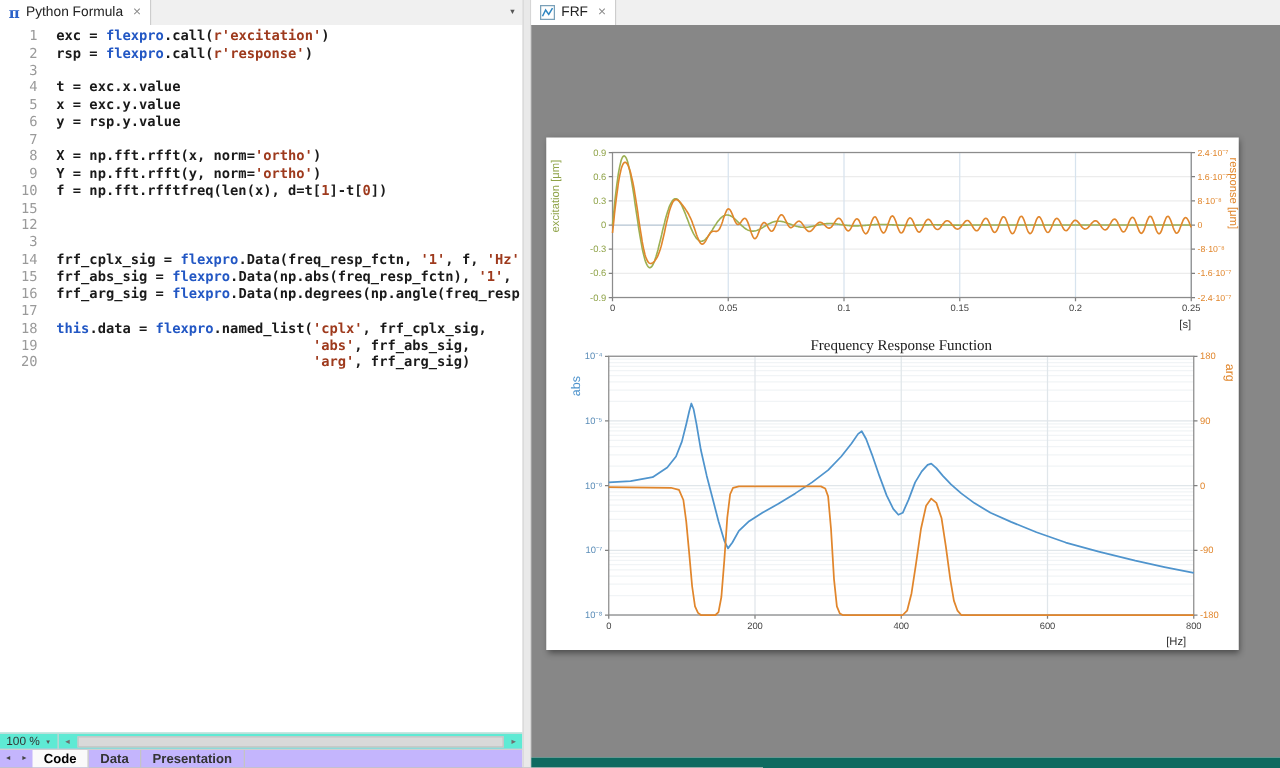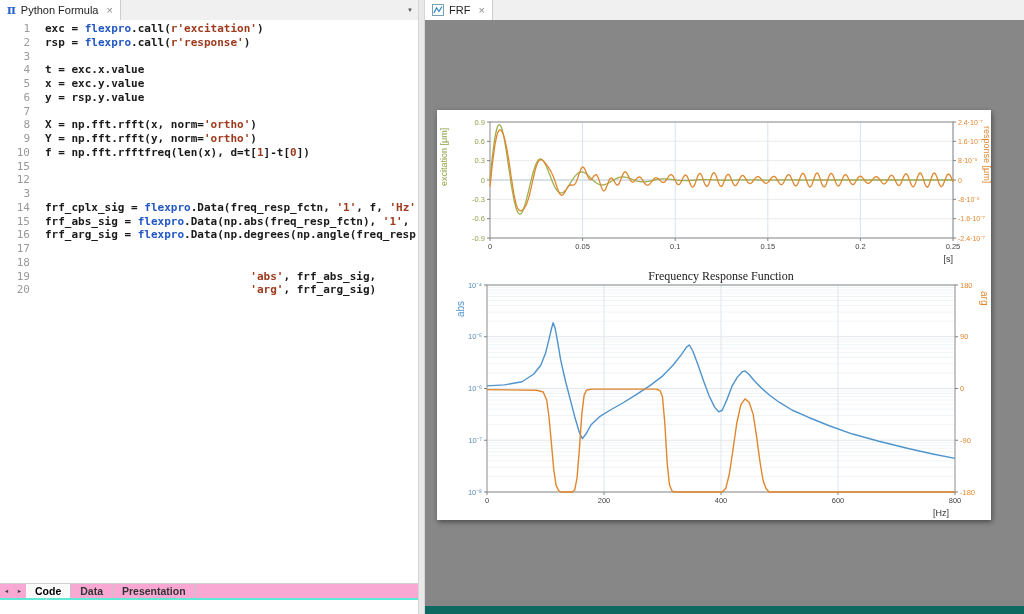--- a/index.html
+++ b/index.html
@@ -31,21 +31,21 @@
   .sb-btn.down{position:absolute;bottom:0;left:0;right:0;}
   .v-thumb{position:absolute;left:2px;right:2px;top:15px;bottom:15px;background:#d9d9d9;border:1px solid #c2c2c2;}
   .statusrow{position:absolute;left:0;bottom:14px;height:13px;width:418px;background:#5eead4;border-top:1px solid #dcdcdc;display:flex;align-items:stretch;font-size:9.5px;color:#333;}
   .zoom-box{display:flex;align-items:center;gap:4px;padding:0 5px;border-right:1px solid #cfcfcf;}
   .zoom-drop{font-size:5px;color:#555;}
   .hscroll{flex:1;position:relative;}
   .hs-btn{position:absolute;top:0;bottom:0;width:14px;display:flex;align-items:center;justify-content:center;font-size:6px;color:#6e6e6e;}
   .hs-btn.left{left:0;} .hs-btn.right{right:0;}
   .h-thumb{position:absolute;left:15px;right:15px;top:2px;bottom:2px;background:#d9d9d9;border:1px solid #c2c2c2;}
   
-  .sheettabs{position:absolute;left:0;bottom:16px;height:14px;width:418px;background:#f9a8d4;border-top:1px solid #cfcfcf;display:flex;align-items:stretch;font-size:10.5px;color:#333;}
+  .sheettabs{position:absolute;left:0;bottom:0;height:14px;width:418px;background:#c4b5fd;border-top:1px solid #cfcfcf;display:flex;align-items:stretch;font-size:10.5px;color:#333;}
   .tab-nav{width:13px;display:flex;align-items:center;justify-content:center;font-size:5.5px;color:#444;}
   .sheet-tab{padding:0 9px;display:flex;align-items:center;border-right:1px solid #c4c4c4;font-weight:bold;}
   .sheet-tab.active{background:#fafafa;font-weight:bold;color:#000;}
   
   .splitter{position:absolute;left:418px;top:0;bottom:0;width:7px;background:#e9e9e9;border-left:1px solid #d6d6d6;border-right:1px solid #d6d6d6;box-sizing:border-box;}
   .canvas{position:absolute;left:425px;top:20px;right:0;bottom:8px;background:#878787;}
   .page{position:absolute;left:12px;top:90px;width:554px;height:410px;background:#ffffff;box-shadow:1px 2px 5px rgba(0,0,0,0.45);}
   .page svg{position:absolute;left:0;}
   .teal{position:absolute;left:425px;right:0;bottom:0;height:8px;background:#0e6a60;}
 </style>
@@ -73,21 +73,21 @@
       <div class="code-line"><span class="ln">8</span><span class="lc"><span class="tok-d">X = np.fft.rfft(x, norm=</span><span class="tok-s">'ortho'</span><span class="tok-d">)</span></span></div>
       <div class="code-line"><span class="ln">9</span><span class="lc"><span class="tok-d">Y = np.fft.rfft(y, norm=</span><span class="tok-s">'ortho'</span><span class="tok-d">)</span></span></div>
       <div class="code-line"><span class="ln">10</span><span class="lc"><span class="tok-d">f = np.fft.rfftfreq(len(x), d=t[</span><span class="tok-n">1</span><span class="tok-d">]-t[</span><span class="tok-n">0</span><span class="tok-d">])</span></span></div>
       <div class="code-line"><span class="ln">15</span><span class="lc"></span></div>
       <div class="code-line"><span class="ln">12</span></div>
       <div class="code-line"><span class="ln">3</span><span class="lc"></span></div>
       <div class="code-line"><span class="ln">14</span><span class="lc"><span class="tok-d">frf_cplx_sig = </span><span class="tok-k">flexpro</span><span class="tok-d">.Data(freq_resp_fctn, </span><span class="tok-s">'1'</span><span class="tok-d">, f, </span><span class="tok-s">'Hz'</span></span></div>
       <div class="code-line"><span class="ln">15</span><span class="lc"><span class="tok-d">frf_abs_sig = </span><span class="tok-k">flexpro</span><span class="tok-d">.Data(np.abs(freq_resp_fctn), </span><span class="tok-s">'1'</span><span class="tok-d">,</span></span></div>
       <div class="code-line"><span class="ln">16</span><span class="lc"><span class="tok-d">frf_arg_sig = </span><span class="tok-k">flexpro</span><span class="tok-d">.Data(np.degrees(np.angle(freq_resp</span></span></div>
       <div class="code-line"><span class="ln">17</span><span class="lc"></span></div>
-      <div class="code-line"><span class="ln">18</span></div>
+      <div class="code-line"><span class="ln">18</span><span class="lc"><span class="tok-k">this</span><span class="tok-d">.data = </span><span class="tok-k">flexpro</span><span class="tok-d">.named_list(</span><span class="tok-s">'cplx'</span><span class="tok-d">, frf_cplx_sig,</span></span></div>
       <div class="code-line"><span class="ln">19</span><span class="lc"><span class="tok-d">                               </span><span class="tok-s">'abs'</span><span class="tok-d">, frf_abs_sig,</span></span></div>
       <div class="code-line"><span class="ln">20</span><span class="lc"><span class="tok-d">                               </span><span class="tok-s">'arg'</span><span class="tok-d">, frf_arg_sig)</span></span></div>
     </div>
 </div>
 
 <div class="vscroll">
   <div class="sb-btn">▲</div>
   <div class="v-thumb"></div>
   <div class="sb-btn down">▼</div>
 </div>

